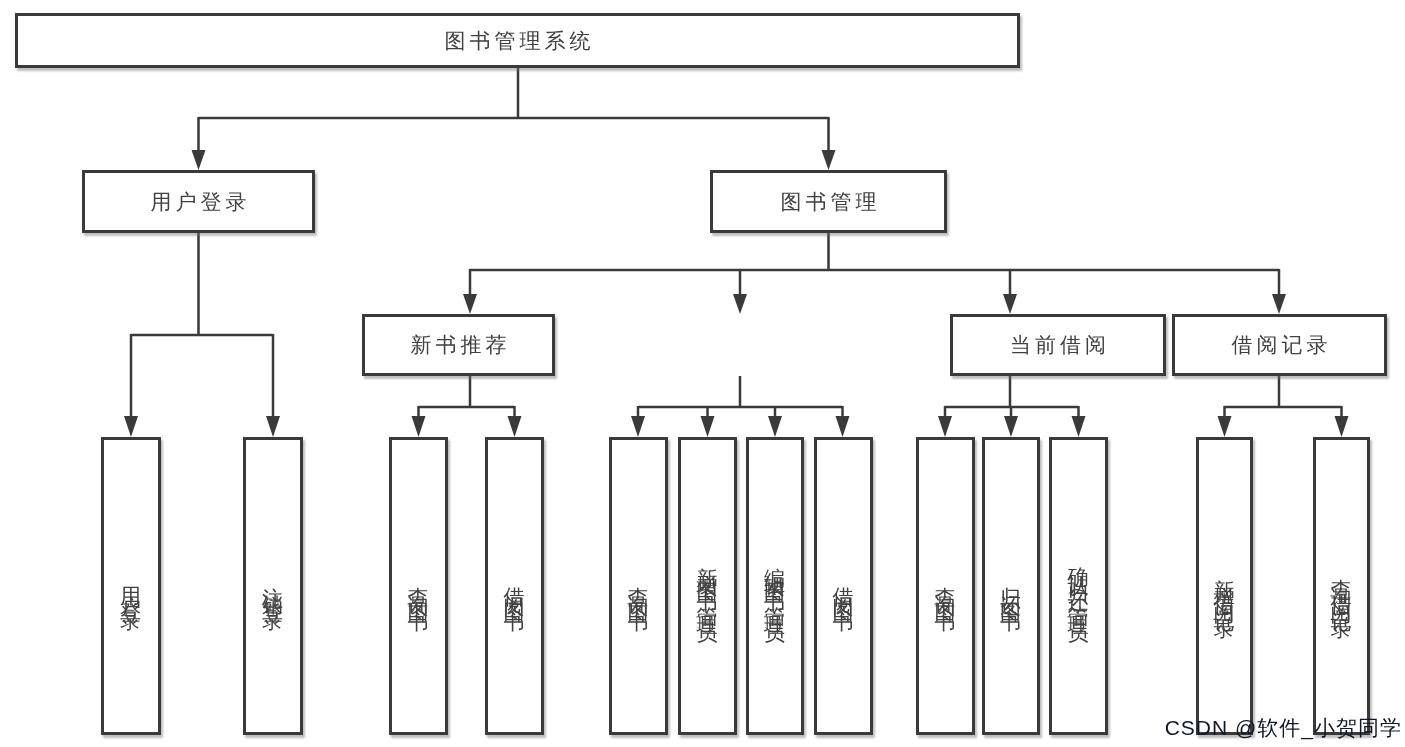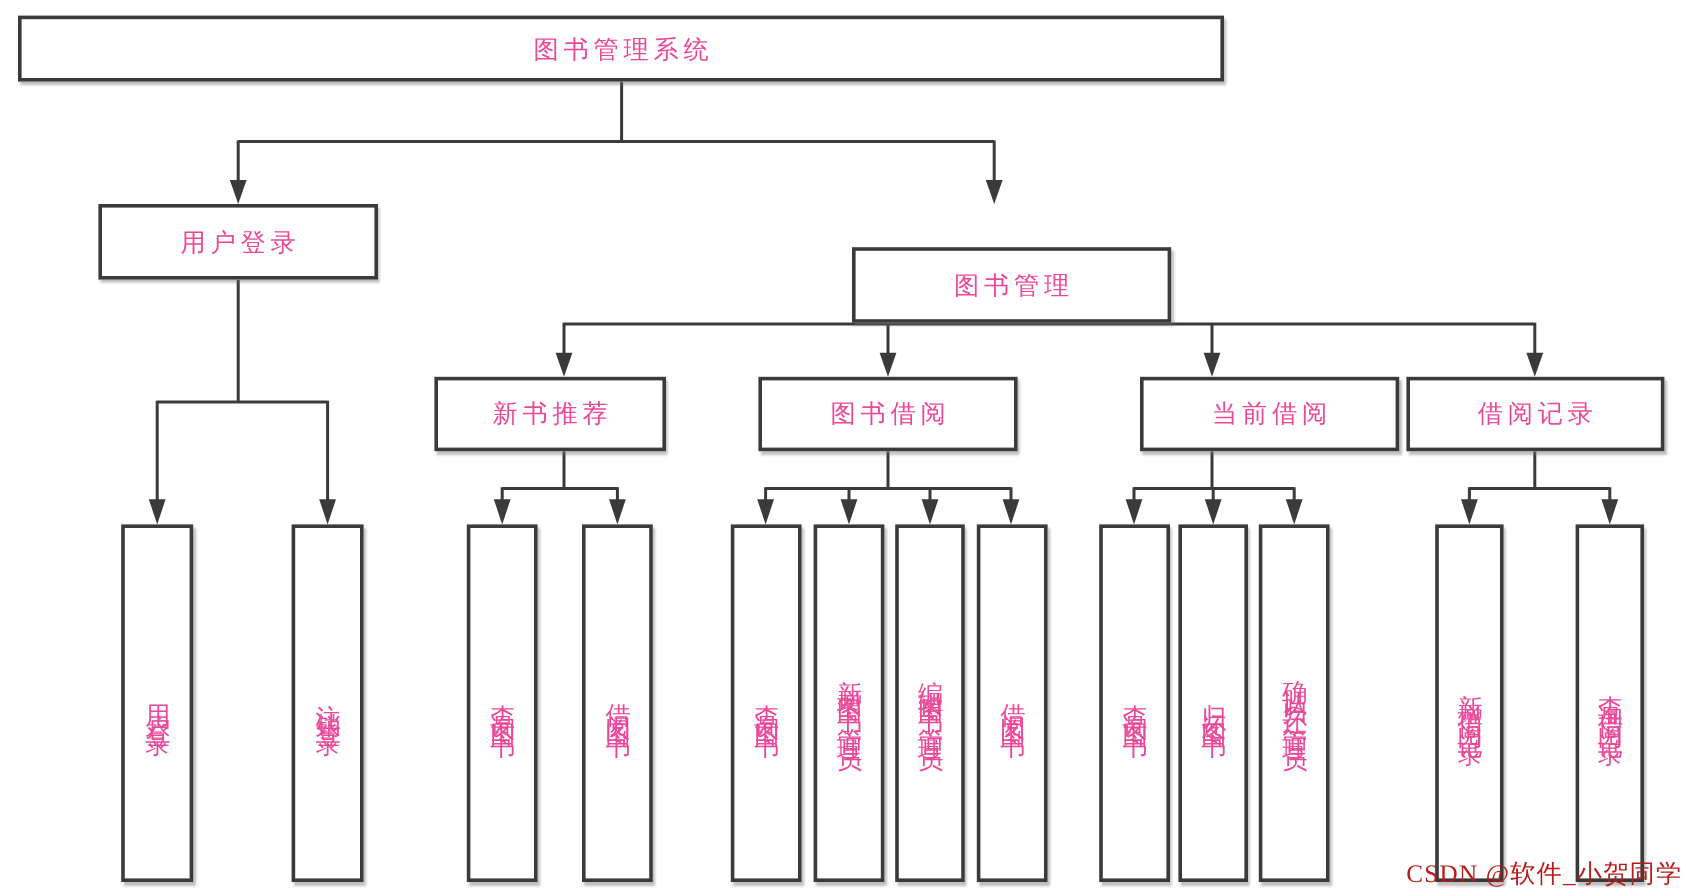--- a/index.html
+++ b/index.html
@@ -23,21 +23,21 @@
   }
   .node, .leaf {
     position: absolute;
     box-sizing: border-box;
     background: #ffffff;
     border: 3px solid #3a3a3a;
     box-shadow: 2px 3px 2px rgba(110,110,110,0.45);
     display: flex;
     align-items: center;
     justify-content: center;
-    color: #ec4899;
+    color: #404040;
     z-index: 2;
   }
   .node {
     font-size: 21px;
     letter-spacing: 4px;
     text-indent: 4px; 
     white-space: nowrap;
   }
   .leaf {
     font-size: 21px;
@@ -46,25 +46,24 @@
     writing-mode: vertical-rl;
     text-orientation: mixed;
     letter-spacing: 8px;
     line-height: 1;
   }
   #watermark {
     position: absolute;
     right: 3px;
     top: 714px;
     font-size: 21px;
-    color: #b91c1c;
+    color: #0f172a;
     letter-spacing: 1px;
     z-index: 3;
     white-space: nowrap;
-    font-family: Liberation Serif, serif;
   }
 </style>
 </head>
 <body>
 
 <div id="stage">
 
   <svg id="connectors" viewBox="0 0 1405 747" xmlns="http://www.w3.org/2000/svg">
     <g stroke="#3a3a3a" stroke-width="2.5" fill="none">
 
@@ -101,24 +100,23 @@
       <polygon points="1004,416 1018,416 1011,437"></polygon>
       <polygon points="1071.5,416 1085.5,416 1078.5,437"></polygon>
       <polygon points="1217.5,416 1231.5,416 1224.5,437"></polygon>
       <polygon points="1334.5,416 1348.5,416 1341.5,437"></polygon>
     </g>
   </svg>
 
   <div class="node" style="left:15px; top:13px; width:1005px; height:55px;">图书管理系统</div>
 
   <div class="node" style="left:82px; top:170px; width:233px; height:63px;">用户登录</div>
-  <div class="node" style="left:710px; top:170px; width:266px; height:63px;margin-top:36px;">图书管理</div>
+  <div class="node" style="left:710px; top:170px; width:237px; height:63px;">图书管理</div>
 
   <div class="node" style="left:362px; top:314px; width:193px; height:62px;">新书推荐</div>
-  <div class="node" style="left:632px; top:314px; width:216px; height:62px;">图书借阅</div>
   <div class="node" style="left:902px; top:314px; width:216px; height:62px;margin-left:48px;">当前借阅</div>
   <div class="node" style="left:1172px; top:314px; width:215px; height:62px;">借阅记录</div>
 
   <div class="leaf" style="left:101px; top:437px; width:60px; height:298px;">
     <span>用户登录</span>
   </div>
   <div class="leaf" style="left:243px; top:437px; width:60px; height:298px;">
     <span>注销登录</span>
   </div>
 

